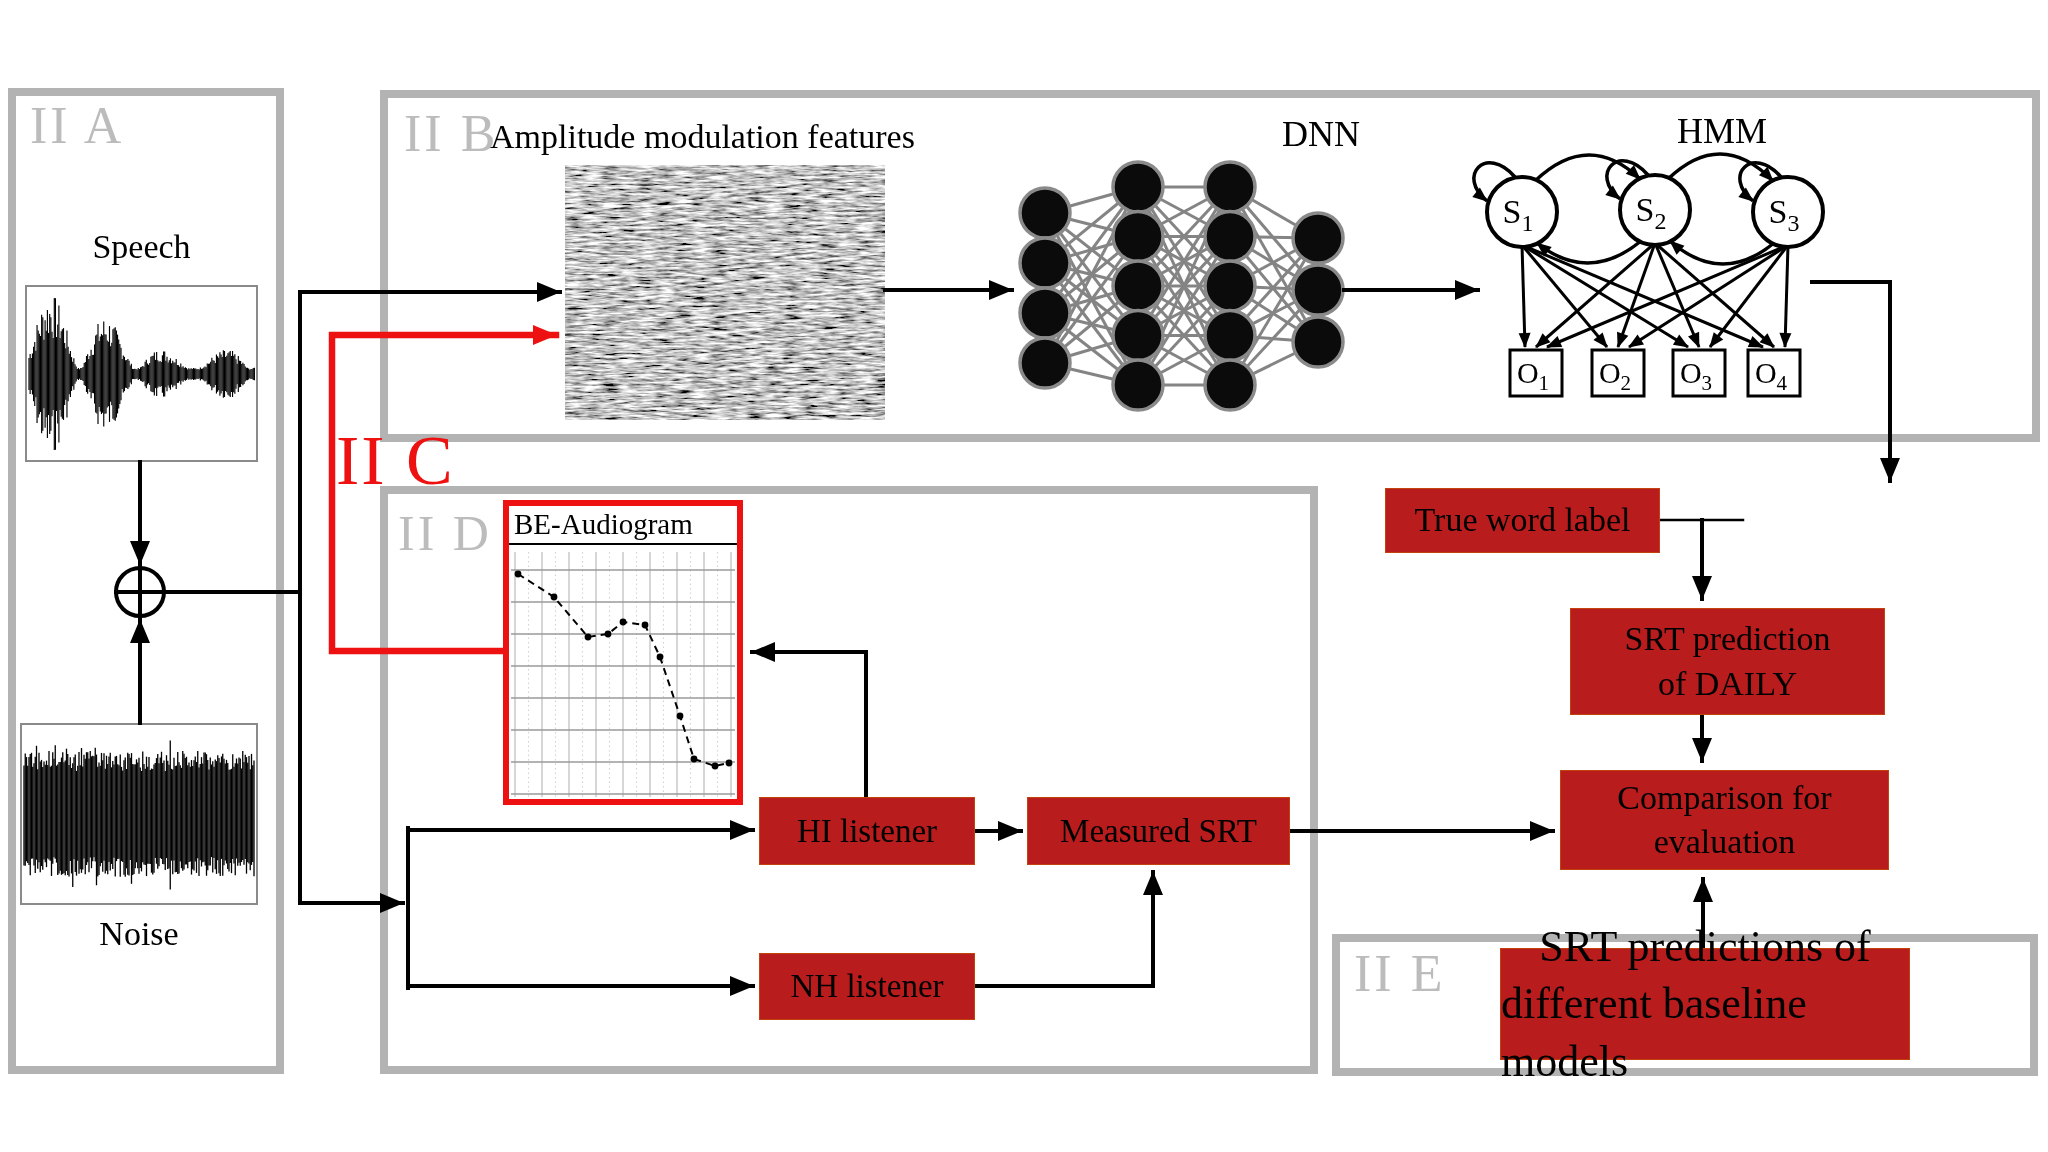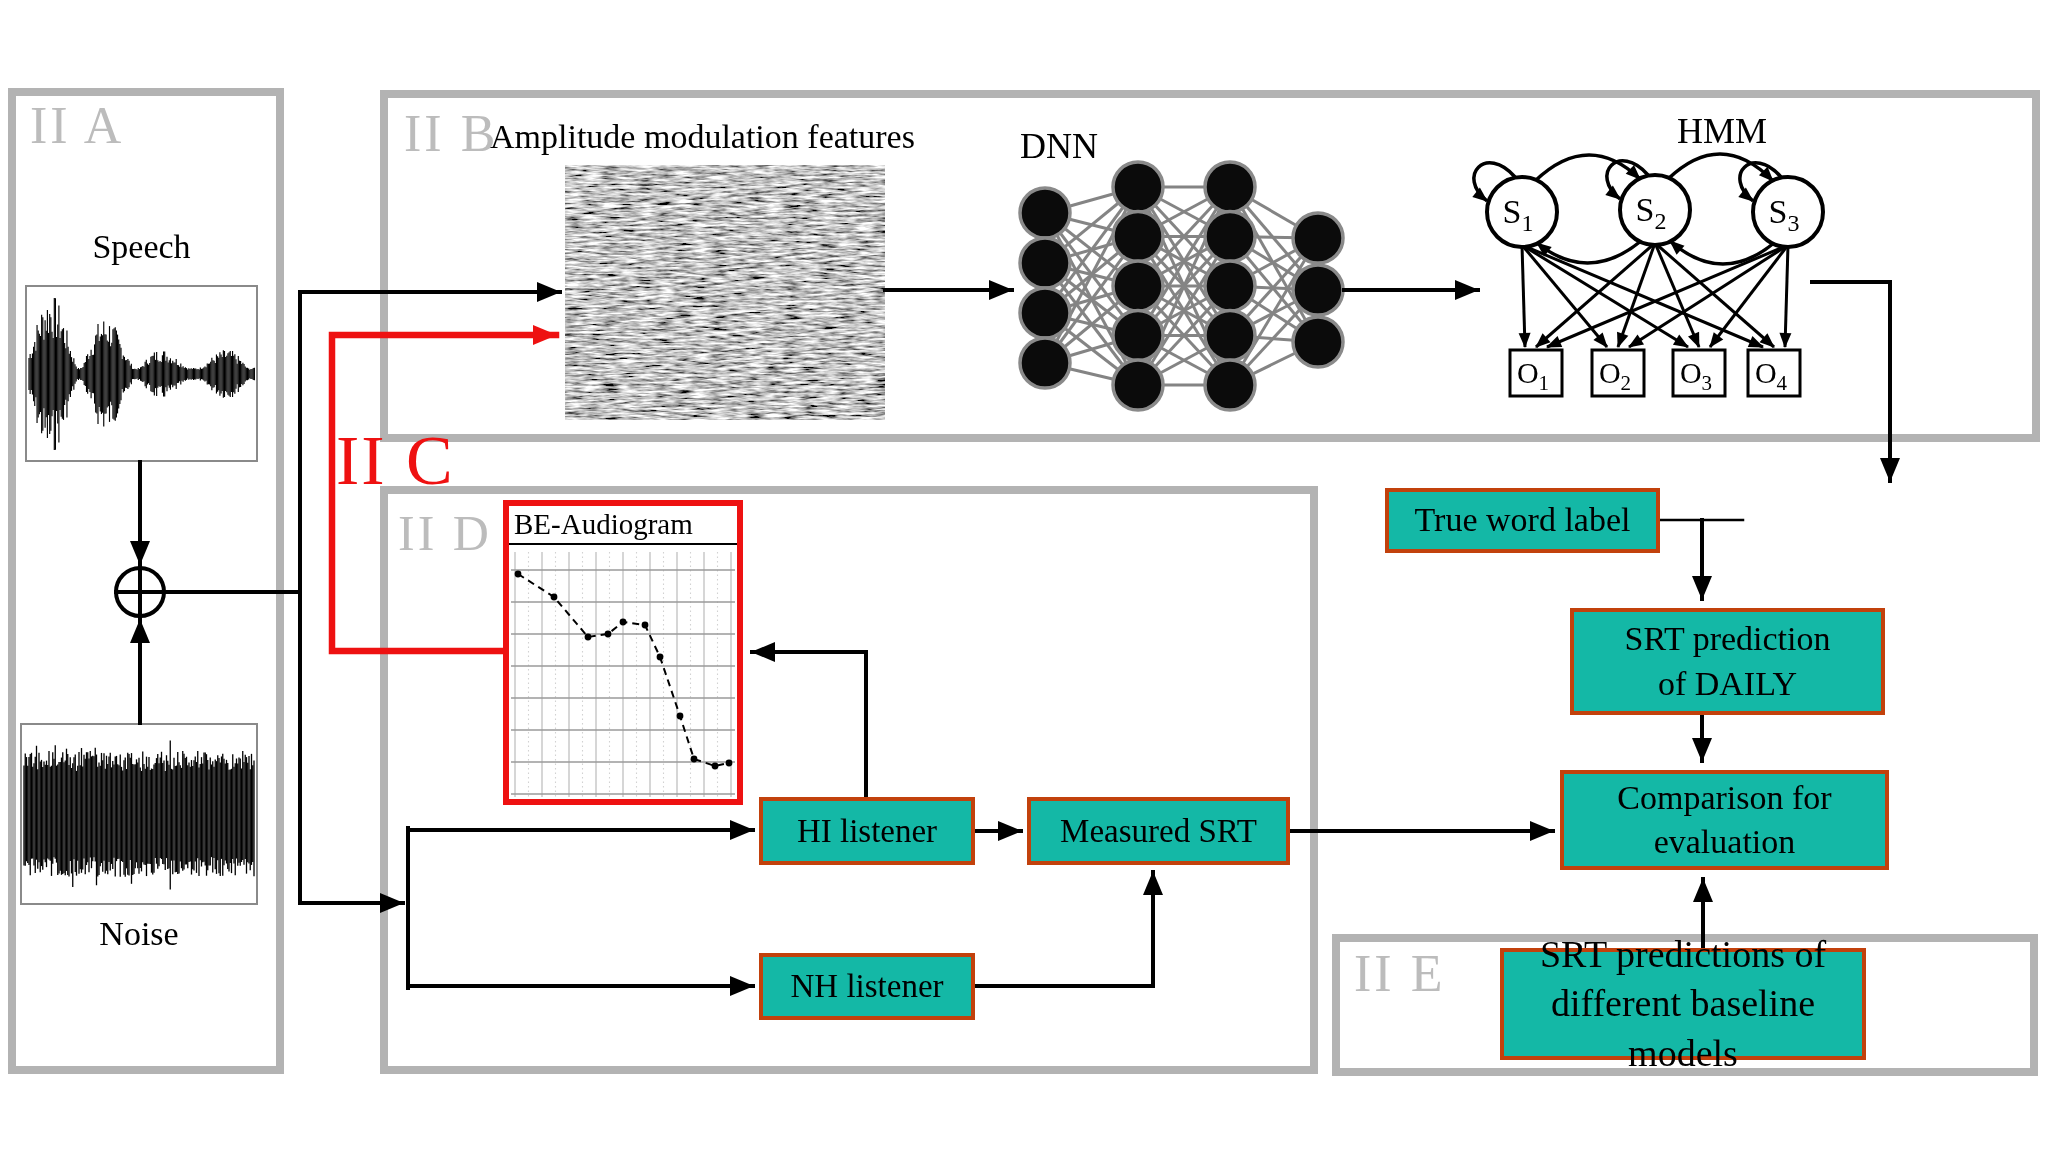--- a/index.html
+++ b/index.html
@@ -4,22 +4,22 @@
 <style>
   html,body{margin:0;padding:0;background:#fff}
   .stage{position:relative;width:2048px;height:1152px;background:#fff;
          font-family:"Liberation Serif",serif;overflow:hidden}
   .sec{position:absolute;border:8px solid var(--secborder,#b3b3b3);box-sizing:border-box;z-index:1;background:transparent}
   .seclabel{position:absolute;color:var(--seclabel,#bcbcbc);font-size:52px;letter-spacing:3px;z-index:2;line-height:1}
   .iic-label{position:absolute;color:var(--red,#ee1111);font-size:70px;letter-spacing:2px;z-index:7;line-height:1}
   .caption{position:absolute;text-align:center;font-size:34px;color:#000;z-index:4;line-height:1.1}
   .toplabel{position:absolute;font-size:34px;color:#000;z-index:4;line-height:1.1}
   .imgbox{position:absolute;border:2px solid #8a8a8a;box-sizing:border-box;background:#fff;z-index:4}
-  .box{position:absolute;border:4px solid #c2410c;background:#14b8a6;display:flex;flex-direction:column;
-       align-items:center;justify-content:center;text-align:center;font-size:33px;color:#000;
+  .box{position:absolute;border:1px solid #c2410c;background:#b91c1c;display:flex;flex-direction:column;
+       align-items:center;justify-content:center;font-size:33px;color:#000;
        box-sizing:border-box;line-height:1.3;z-index:6}
   svg.abs{position:absolute;z-index:4}
   svg.overlay{position:absolute;left:0;top:0;z-index:5;pointer-events:none}
   .audiogram{position:absolute;left:503px;top:500px;width:240px;height:305px;
              border:6px solid var(--red,#ee1111);box-sizing:border-box;background:#fff;z-index:6}
   .audiogram .title{position:absolute;left:0;top:0;width:100%;font-size:29px;color:#000;
                     border-bottom:2.5px solid #000;padding:3px 0 2px 5px;box-sizing:border-box;z-index:2;line-height:1.1}
   .audiogram svg{position:absolute;left:0;top:0}
 </style>
 </head>
@@ -439,21 +439,21 @@
       <feComponentTransfer>
         <feFuncR type="linear" slope="2.6" intercept="-0.75"></feFuncR>
         <feFuncG type="linear" slope="2.6" intercept="-0.75"></feFuncG>
         <feFuncB type="linear" slope="2.6" intercept="-0.75"></feFuncB>
         <feFuncA type="linear" slope="0" intercept="1"></feFuncA>
       </feComponentTransfer>
     </filter>
     <rect x="0" y="0" width="320" height="255" filter="url(#specf)"></rect>
   </svg>
 
-  <div class="toplabel" style="left:1020px;top:127px;width:340px;text-align:left;font-size:36px">DNN</div>
+  <div class="toplabel" style="left:1020px;top:115px;width:340px;text-align:right;font-size:36px">DNN</div>
   <svg id="dnn-svg" class="abs" style="left:1015px;top:155px" width="345" height="262">
       <line x1="30" y1="58" x2="123" y2="32" stroke="#848484" stroke-width="3"></line>
       <line x1="30" y1="58" x2="123" y2="81.5" stroke="#848484" stroke-width="3"></line>
       <line x1="30" y1="58" x2="123" y2="131" stroke="#848484" stroke-width="3"></line>
       <line x1="30" y1="58" x2="123" y2="180.5" stroke="#848484" stroke-width="3"></line>
       <line x1="30" y1="58" x2="123" y2="230" stroke="#848484" stroke-width="3"></line>
       <line x1="30" y1="108" x2="123" y2="32" stroke="#848484" stroke-width="3"></line>
       <line x1="30" y1="108" x2="123" y2="81.5" stroke="#848484" stroke-width="3"></line>
       <line x1="30" y1="108" x2="123" y2="131" stroke="#848484" stroke-width="3"></line>
       <line x1="30" y1="108" x2="123" y2="180.5" stroke="#848484" stroke-width="3"></line>
@@ -628,21 +628,21 @@
     <span>True word label</span>
   </div>
   <div class="box" style="left:1570px;top:608px;width:315px;height:107px;font-size:34px">
     <span>SRT prediction</span>
     <span>of DAILY</span>
   </div>
   <div class="box" style="left:1560px;top:770px;width:329px;height:100px;font-size:34px">
     <span>Comparison for</span>
     <span>evaluation</span>
   </div>
-  <div class="box" style="left:1500px;top:948px;width:366px;height:112px;font-size:38px">
+  <div class="box" style="left:1500px;top:948px;width:410px;height:112px;font-size:44px">
     <span>SRT predictions of</span>
     <span>different baseline models</span>
   </div>
 
   <svg class="overlay" width="2048" height="1152">
     <defs>
       <marker id="ah-b" markerUnits="userSpaceOnUse" markerWidth="27" markerHeight="23" refX="24" refY="11" orient="auto">
         <path d="M1,1 L25,11 L1,21 Z" fill="#000"></path>
       </marker>
       <marker id="ah-r" markerUnits="userSpaceOnUse" markerWidth="27" markerHeight="23" refX="24" refY="11" orient="auto">

